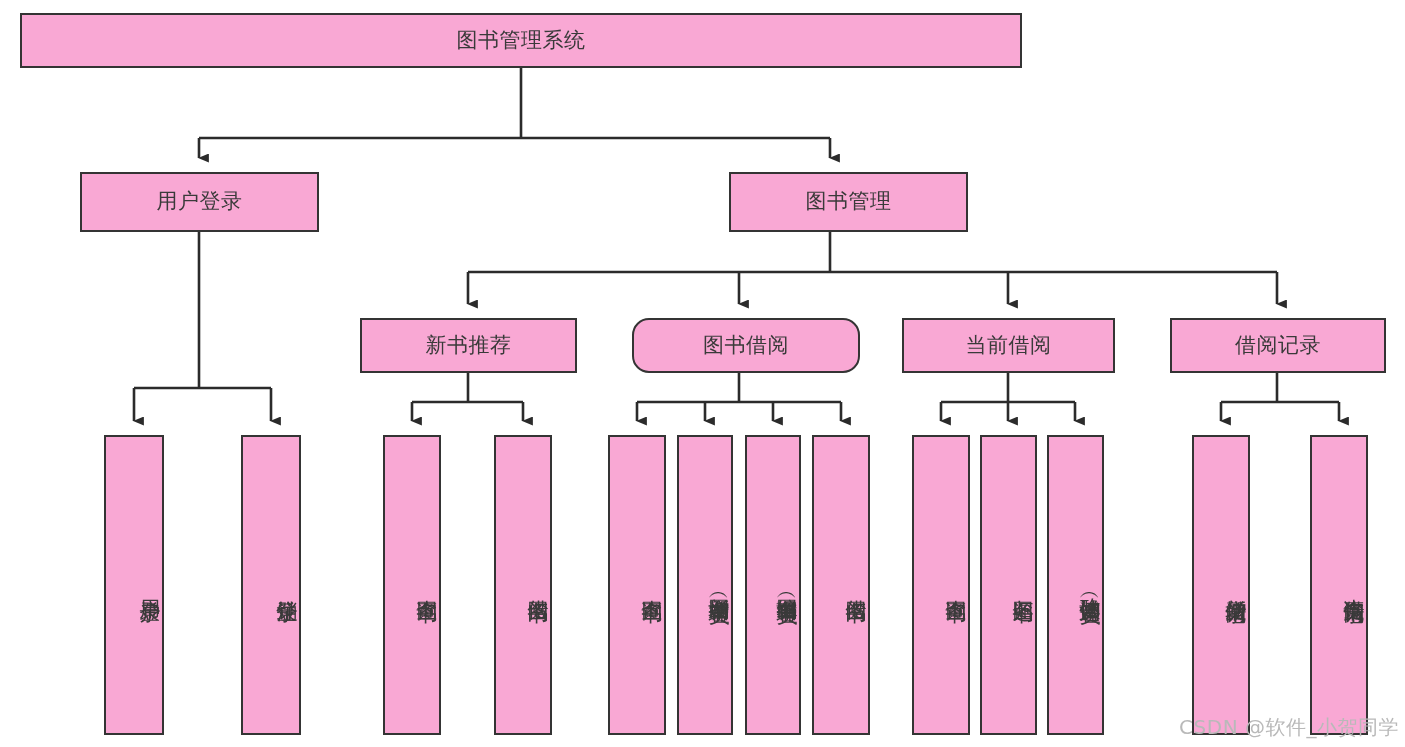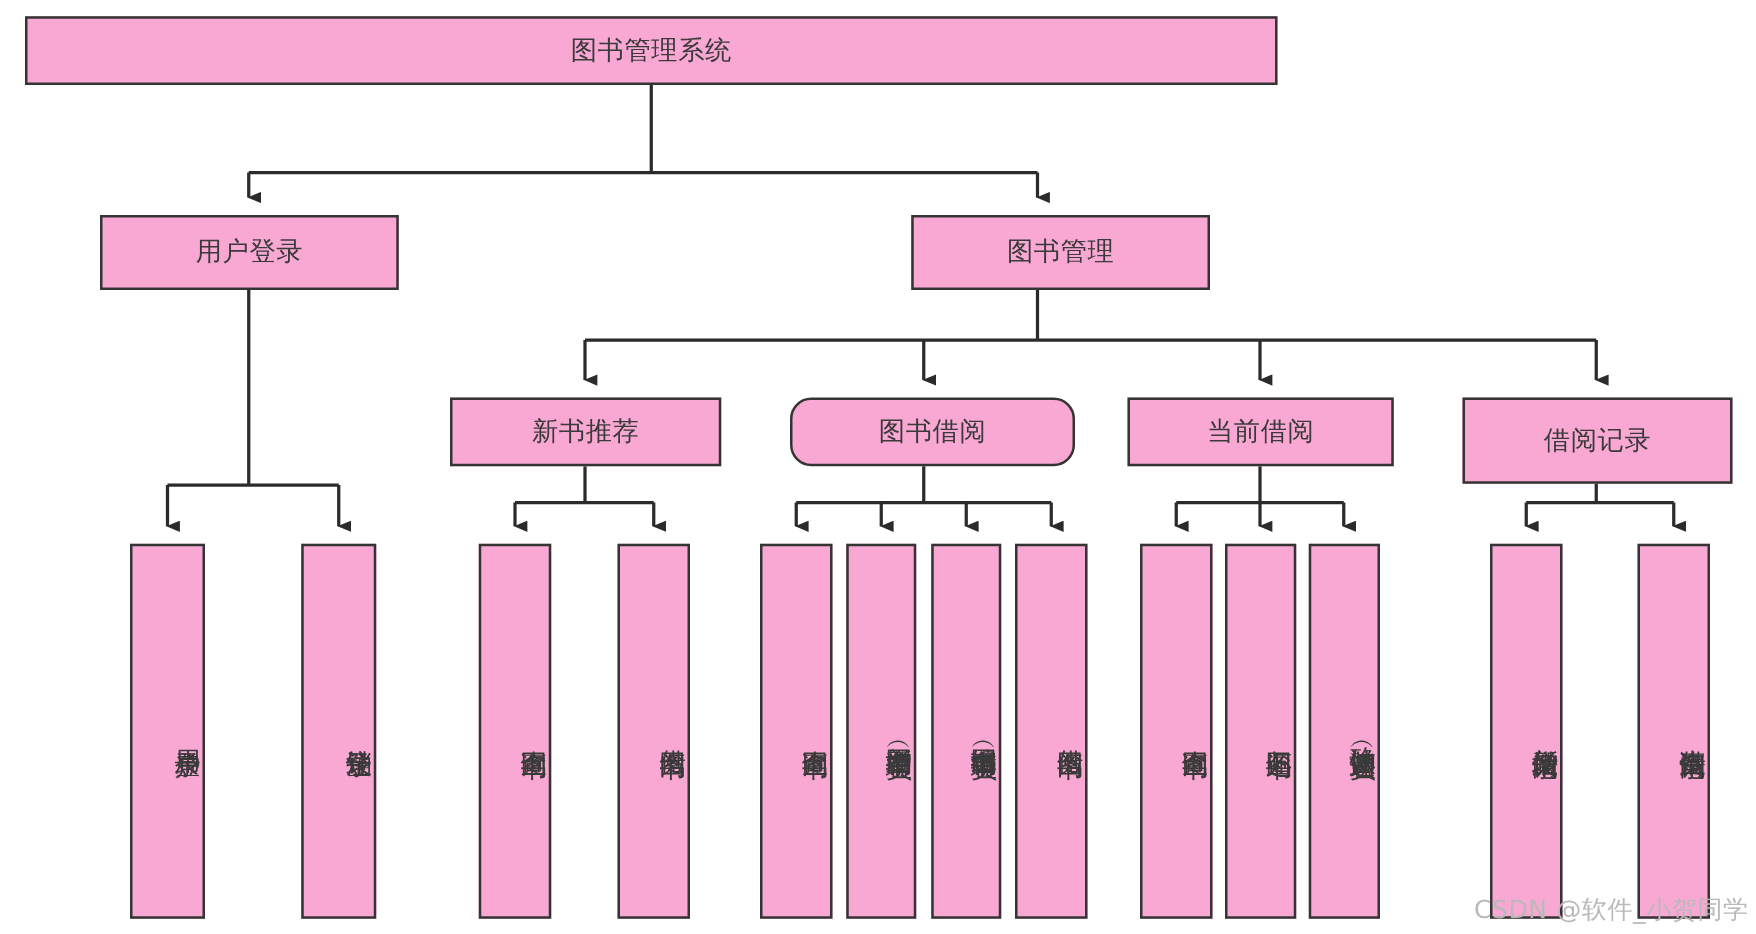--- a/index.html
+++ b/index.html
@@ -141,21 +141,21 @@
   </div>
 
   <div class="node horiz" style="left:632px; top:318px; width:228px; height:55px;border-radius:17px;">
     <span>图书借阅</span>
   </div>
 
   <div class="node horiz" style="left:902px; top:318px; width:213px; height:55px;">
     <span>当前借阅</span>
   </div>
 
-  <div class="node horiz" style="left:1170px; top:318px; width:216px; height:69px;">
+  <div class="node horiz" style="left:1170px; top:318px; width:216px; height:55px;">
     <span>借阅记录</span>
   </div>
 
   <div class="node vert" style="left:104px; top:435px; width:60px; height:300px;">
     <span class="vtext">用户登录</span>
   </div>
 
   <div class="node vert" style="left:241px; top:435px; width:60px; height:300px;">
     <span class="vtext">注销登录</span>
   </div>

